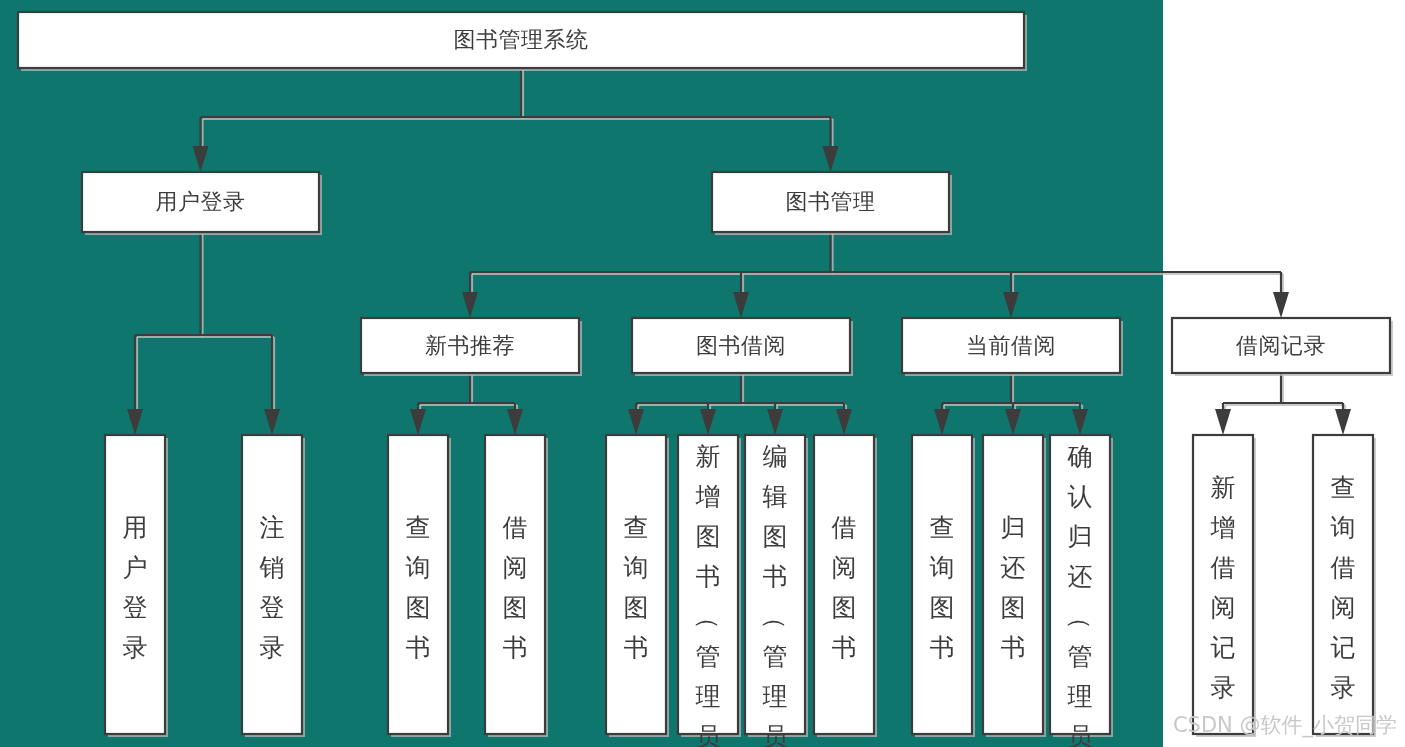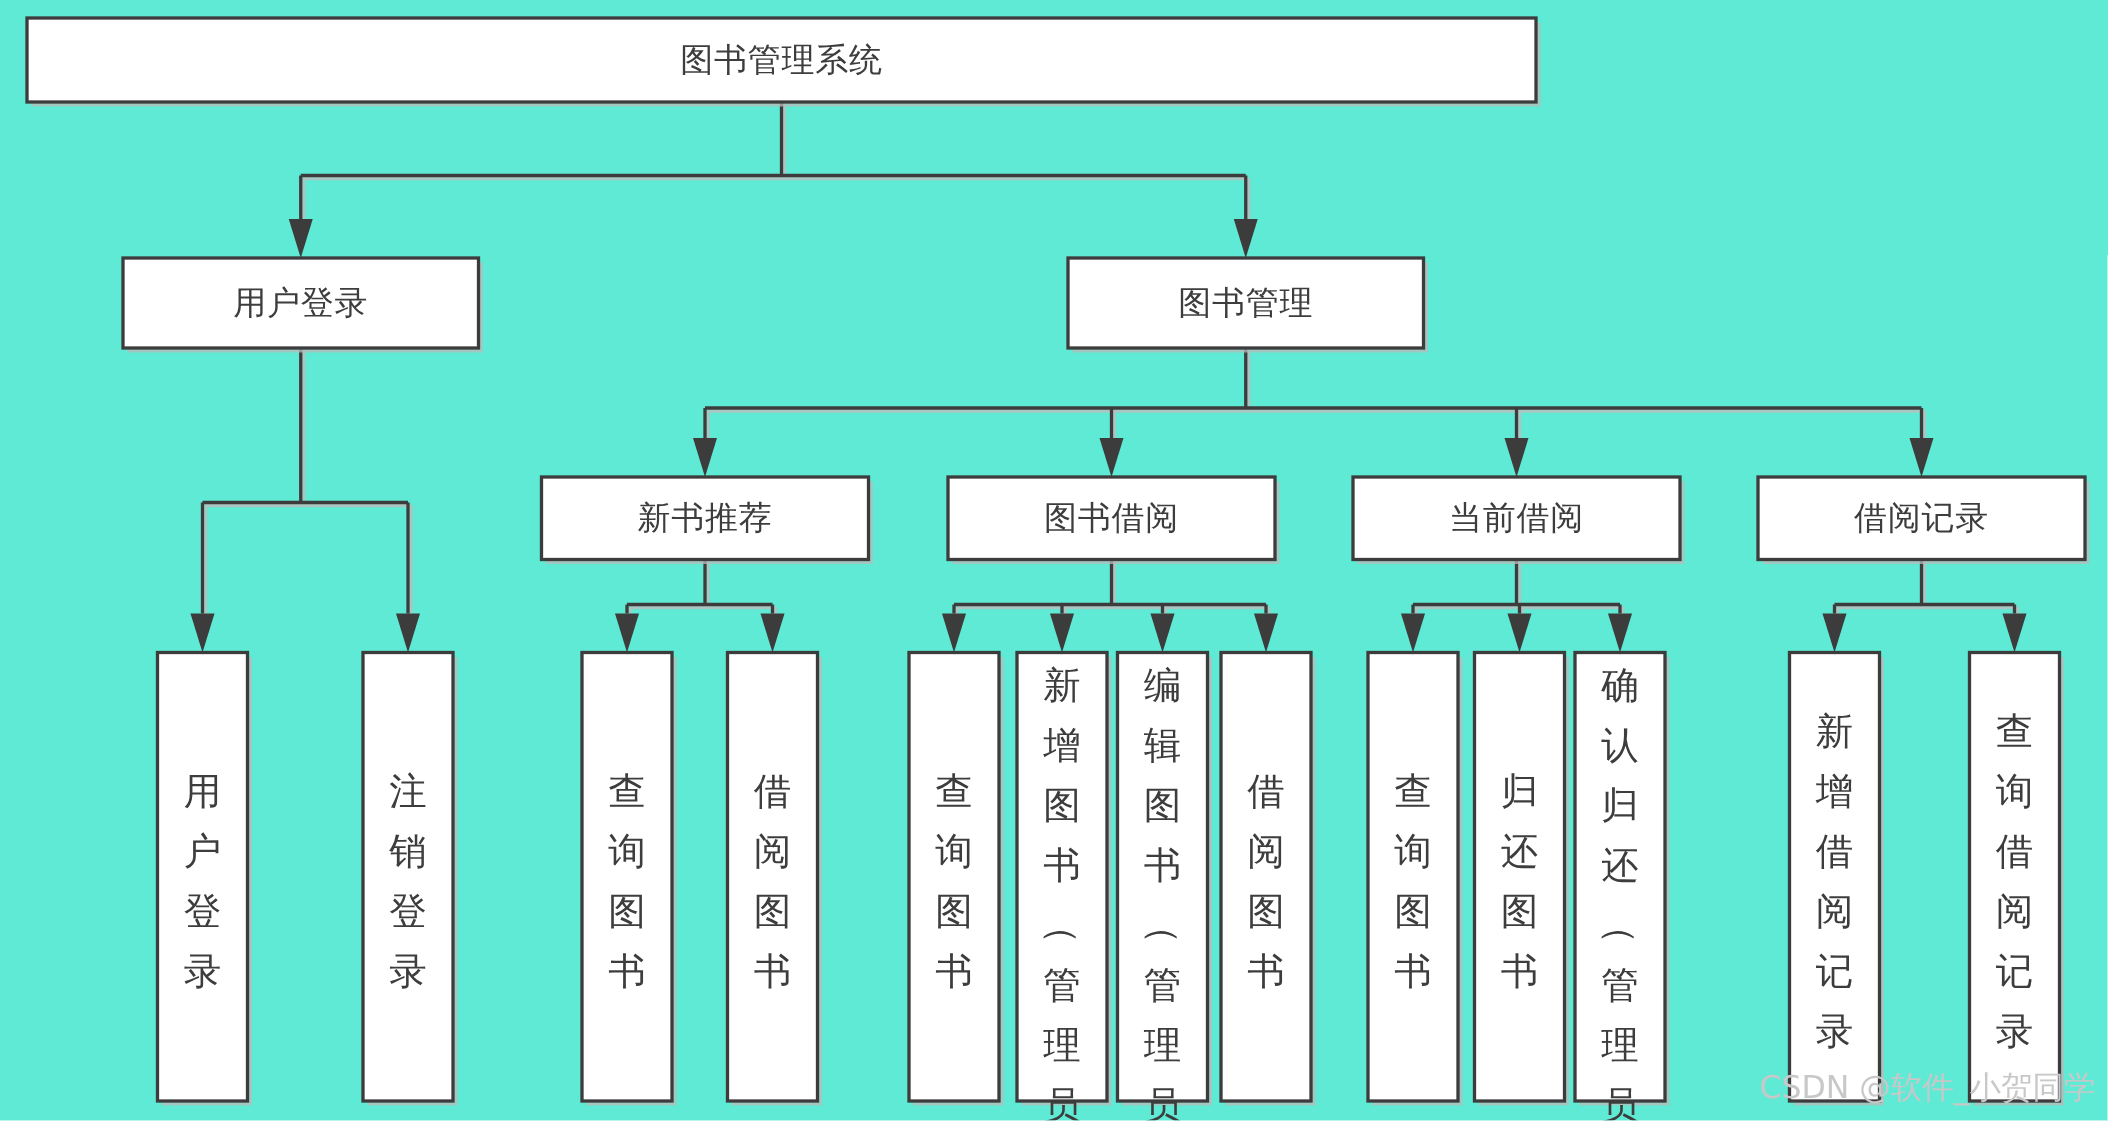--- a/index.html
+++ b/index.html
@@ -9,23 +9,23 @@
     background: #ffffff;
   }
   body {
     width: 1405px;
     height: 747px;
     font-family: "DejaVu Sans", "Liberation Sans", sans-serif;
     overflow: hidden;
   }
   #diagram-root {
     position: relative;
-    width: 1405px;
+    width: 1163px;
     height: 747px;
-    background: #5eead4;
+    background: #0f766e;
   }
   svg#tree-svg {
     position: absolute;
     left: 0;
     top: 0;
     width: 1405px;
     height: 747px;
     display: block;
   }
   .node-box {

